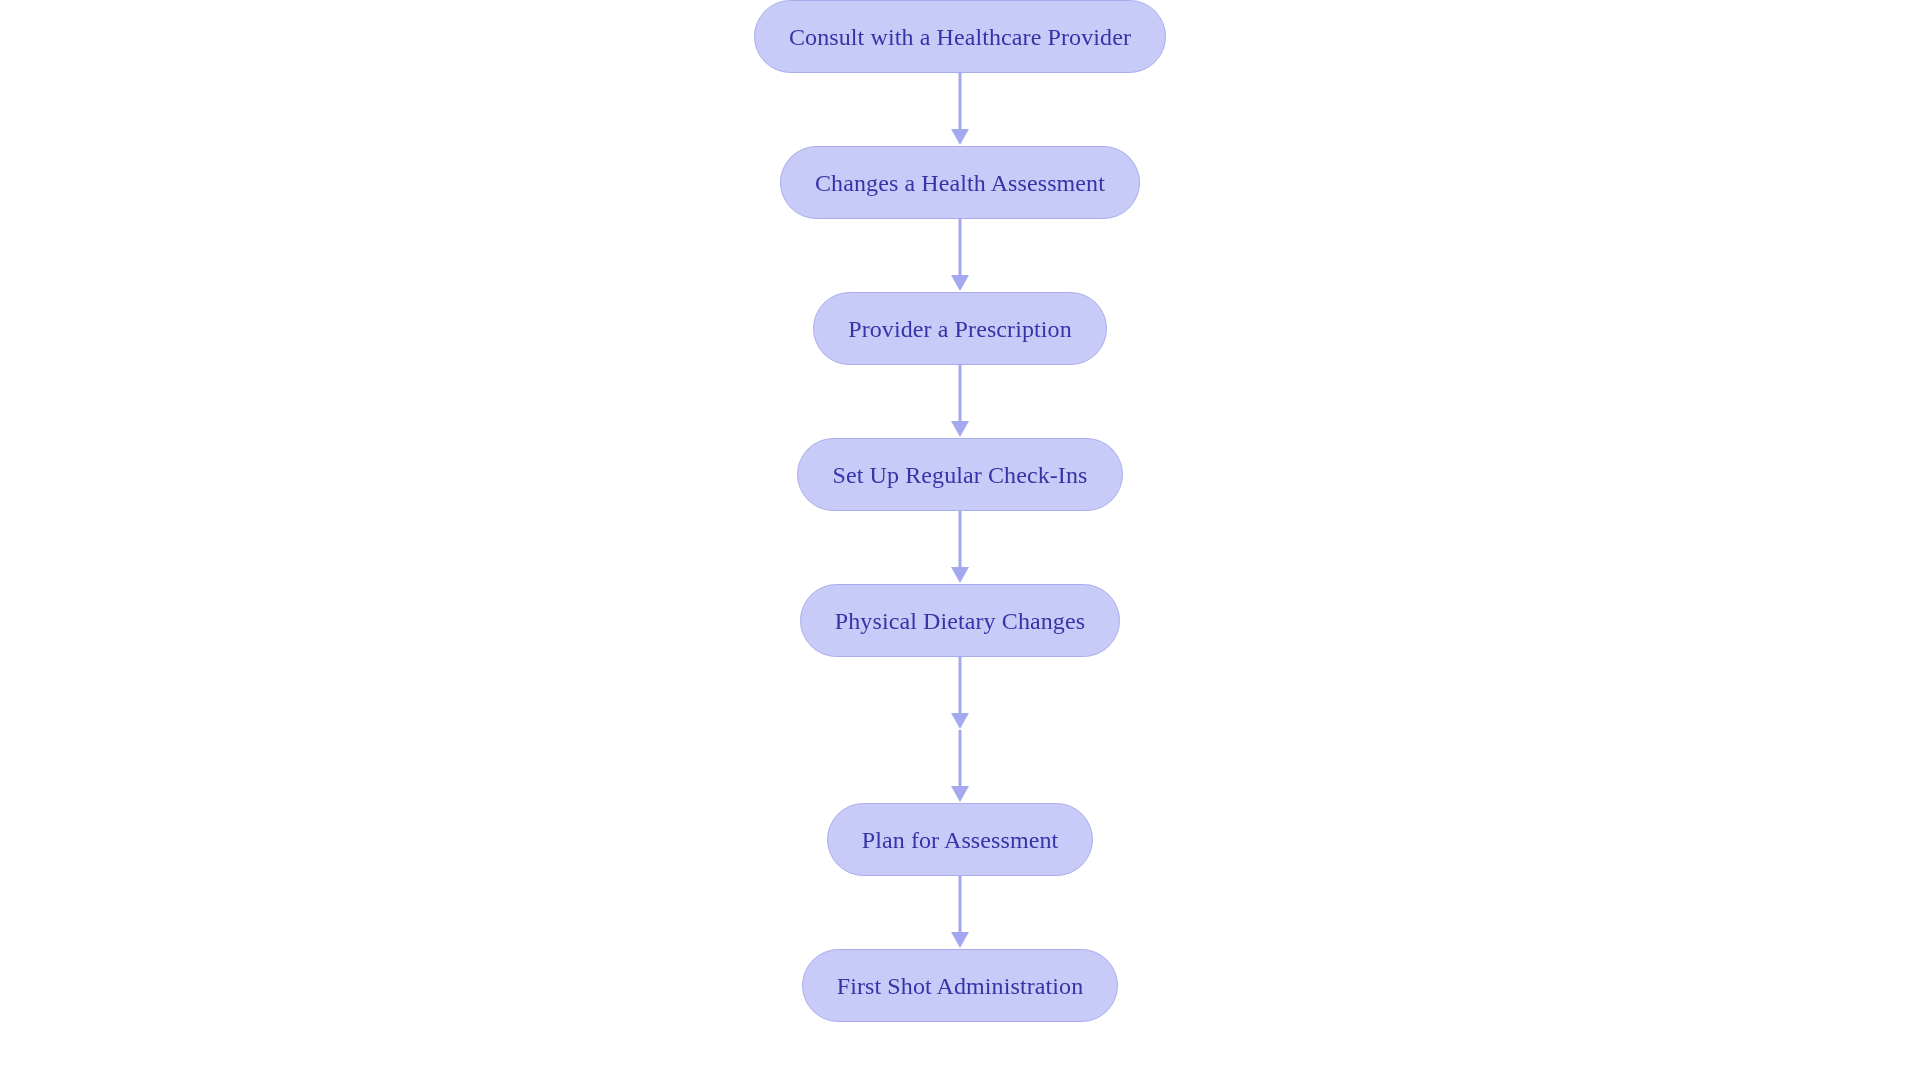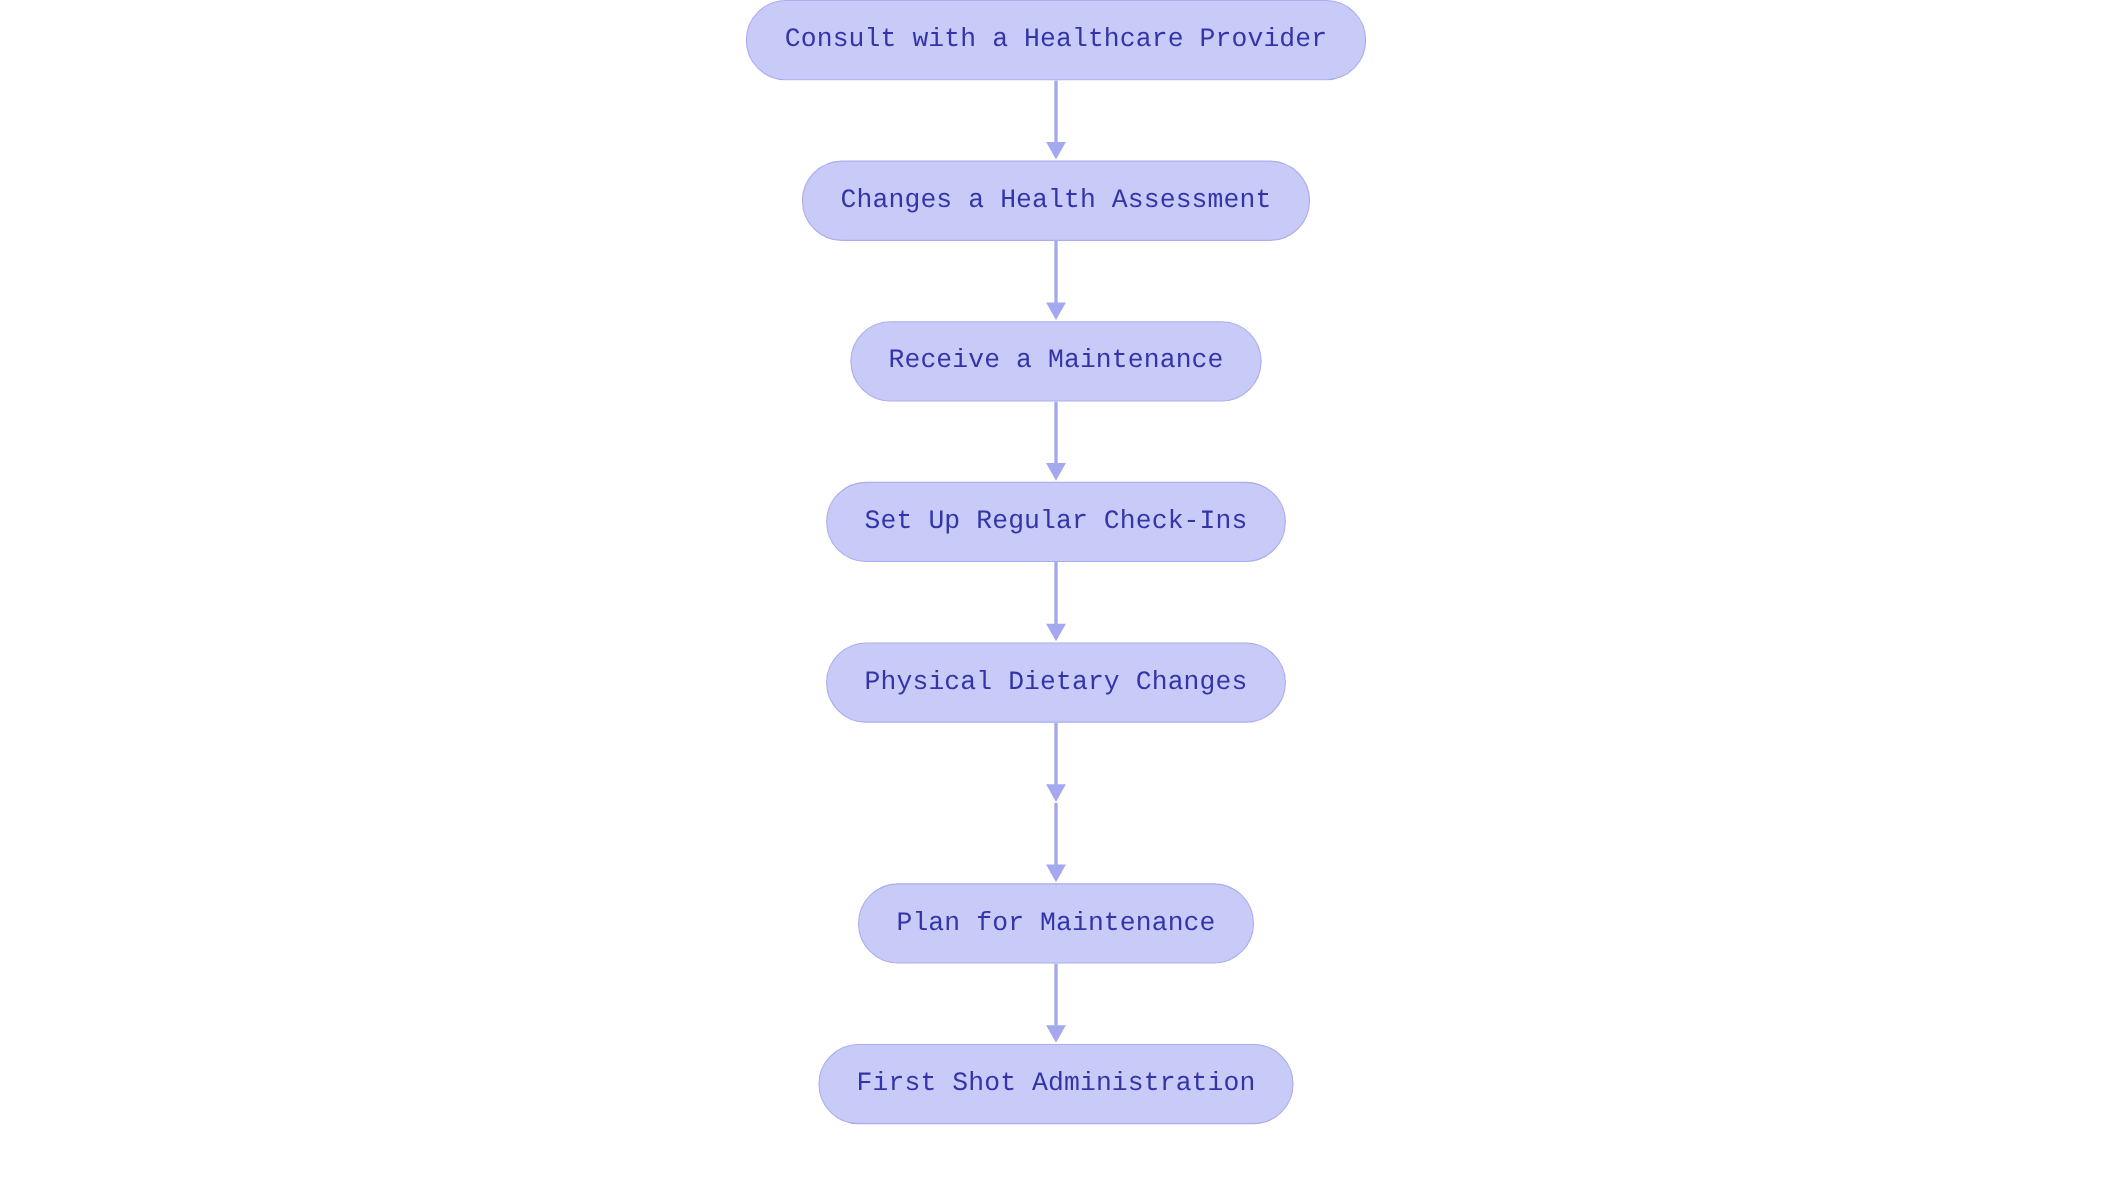--- a/index.html
+++ b/index.html
@@ -35,21 +35,21 @@
 
   .node {
     box-sizing: border-box;
     display: flex;
     align-items: center;
     justify-content: center;
     background: #c8cbf8;
     border: 1px solid #a9adec;
     border-radius: 999px;
     color: #3434a8;
-    font-family: Liberation Mono, monospace;
+    font-family: Liberation Serif, serif;
     font-size: 24px;
     font-weight: 400;
     letter-spacing: 0.1px;
     white-space: nowrap;
     padding: 0 34px;
     height: 73px;
     flex: 0 0 auto;
   }
 
   .node-label {
@@ -89,21 +89,21 @@
     </div>
 
     <div class="connector">
       <svg width="30" height="73" viewBox="0 0 30 73" xmlns="http://www.w3.org/2000/svg">
         <line x1="15" y1="0" x2="15" y2="58" stroke="#a3a8ef" stroke-width="3"></line>
         <polygon points="6,56 24,56 15,72" fill="#a3a8ef"></polygon>
       </svg>
     </div>
 
     <div class="node">
-      <span class="node-label">Receive a Maintenance</span>
+      <span class="node-label">Provider a Prescription</span>
     </div>
 
     <div class="connector">
       <svg width="30" height="73" viewBox="0 0 30 73" xmlns="http://www.w3.org/2000/svg">
         <line x1="15" y1="0" x2="15" y2="58" stroke="#a3a8ef" stroke-width="3"></line>
         <polygon points="6,56 24,56 15,72" fill="#a3a8ef"></polygon>
       </svg>
     </div>
 
     <div class="node">
@@ -130,21 +130,21 @@
 
 
     <div class="connector">
       <svg width="30" height="73" viewBox="0 0 30 73" xmlns="http://www.w3.org/2000/svg">
         <line x1="15" y1="0" x2="15" y2="58" stroke="#a3a8ef" stroke-width="3"></line>
         <polygon points="6,56 24,56 15,72" fill="#a3a8ef"></polygon>
       </svg>
     </div>
 
     <div class="node">
-      <span class="node-label">Plan for Maintenance</span>
+      <span class="node-label">Plan for Assessment</span>
     </div>
 
     <div class="connector">
       <svg width="30" height="73" viewBox="0 0 30 73" xmlns="http://www.w3.org/2000/svg">
         <line x1="15" y1="0" x2="15" y2="58" stroke="#a3a8ef" stroke-width="3"></line>
         <polygon points="6,56 24,56 15,72" fill="#a3a8ef"></polygon>
       </svg>
     </div>
 
     <div class="node">

